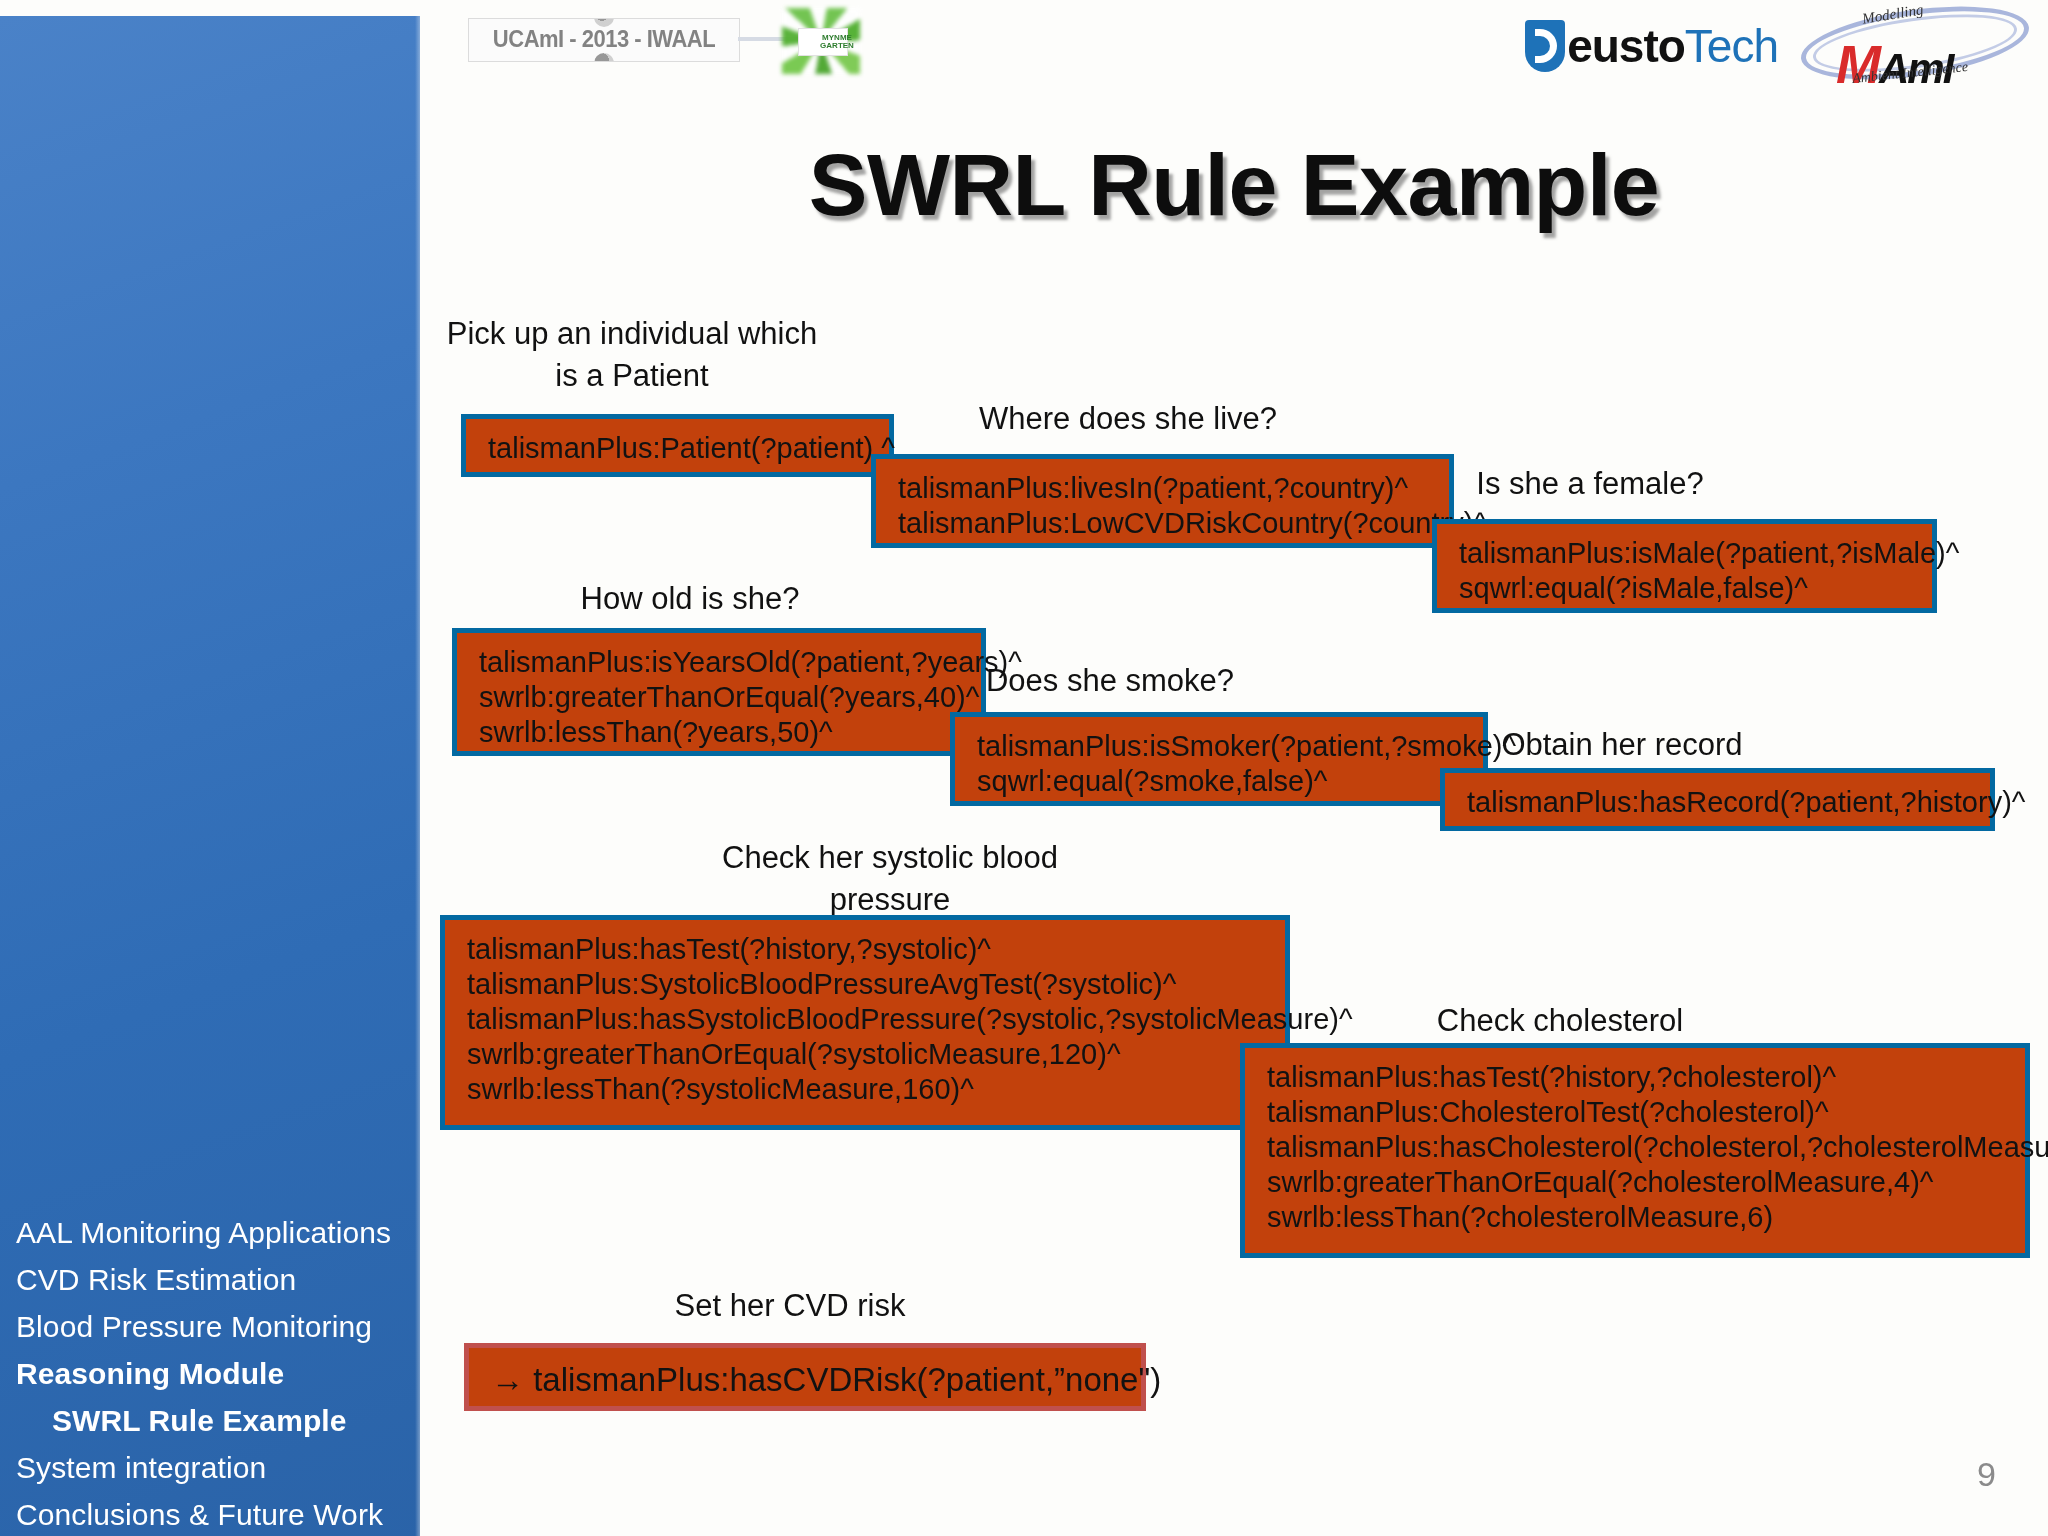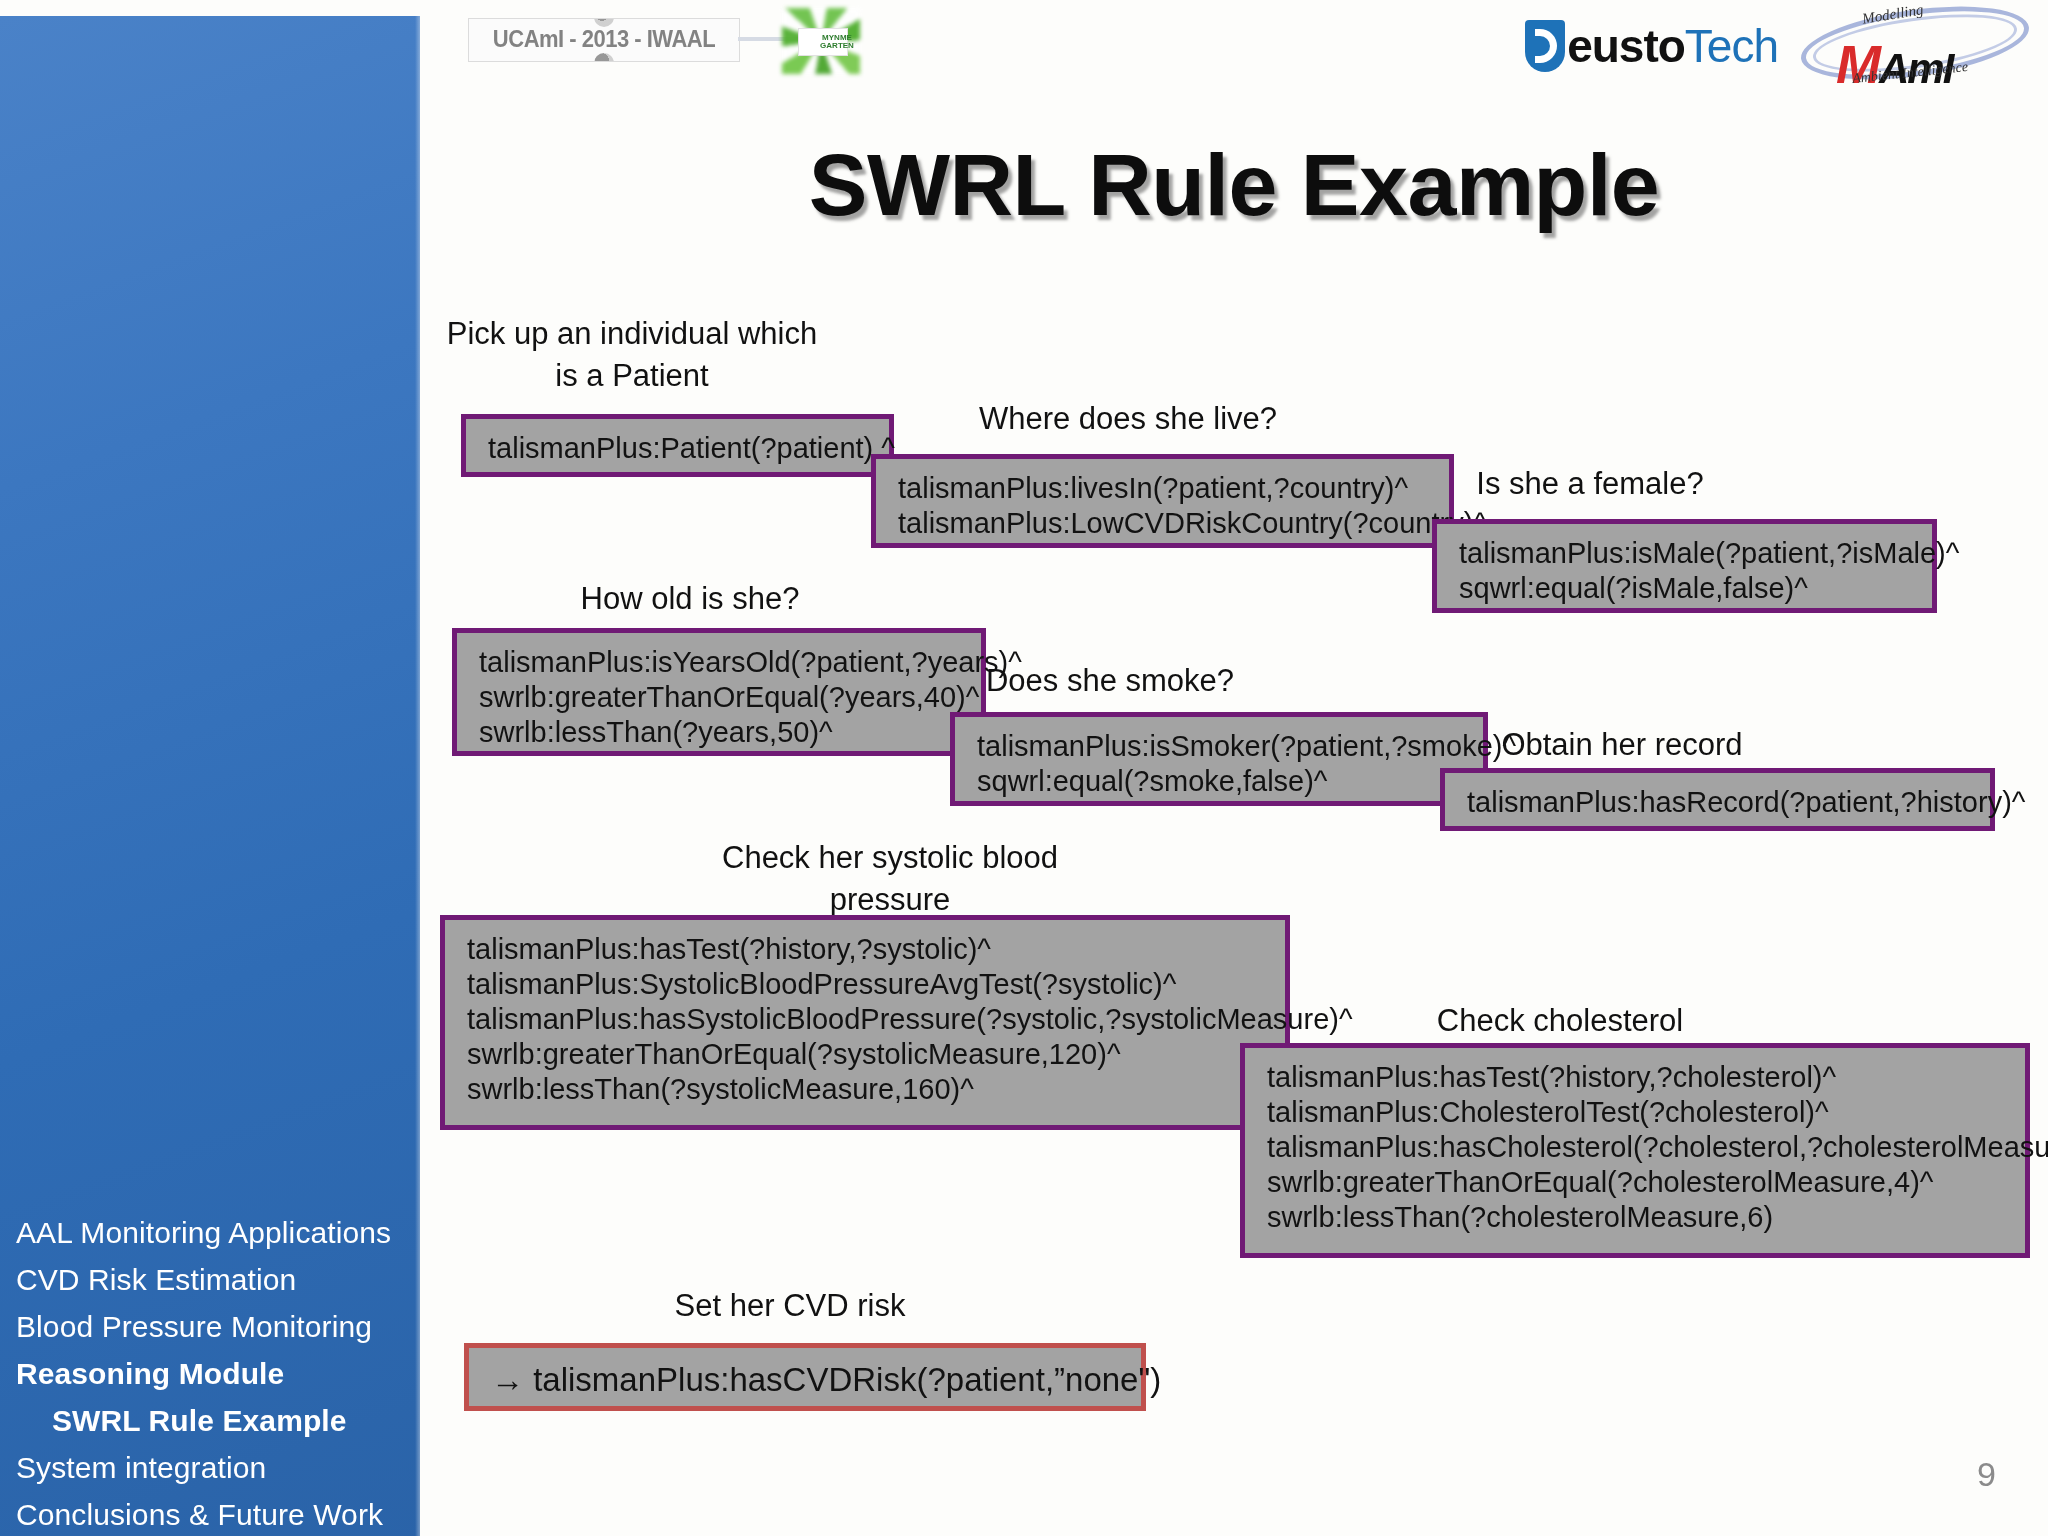--- a/index.html
+++ b/index.html
@@ -219,22 +219,22 @@
     font-size: 31px;
     color: #111111;
     text-align: center;
     line-height: 42px;
     white-space: pre-line;
   }
 
   
   .rule-box {
     position: absolute;
-    background: #a3a3a3;
-    border: 5px solid #701a75;
+    background: #c2410c;
+    border: 5px solid #0369a1;
     box-sizing: border-box;
     padding: 12px 16px 12px 22px;
   }
   .rule-box.accent-red { border-color: #c0504d; }
   .rule-box .line {
     font-size: 29px;
     line-height: 35px;
     color: #121212;
     white-space: pre;
   }

